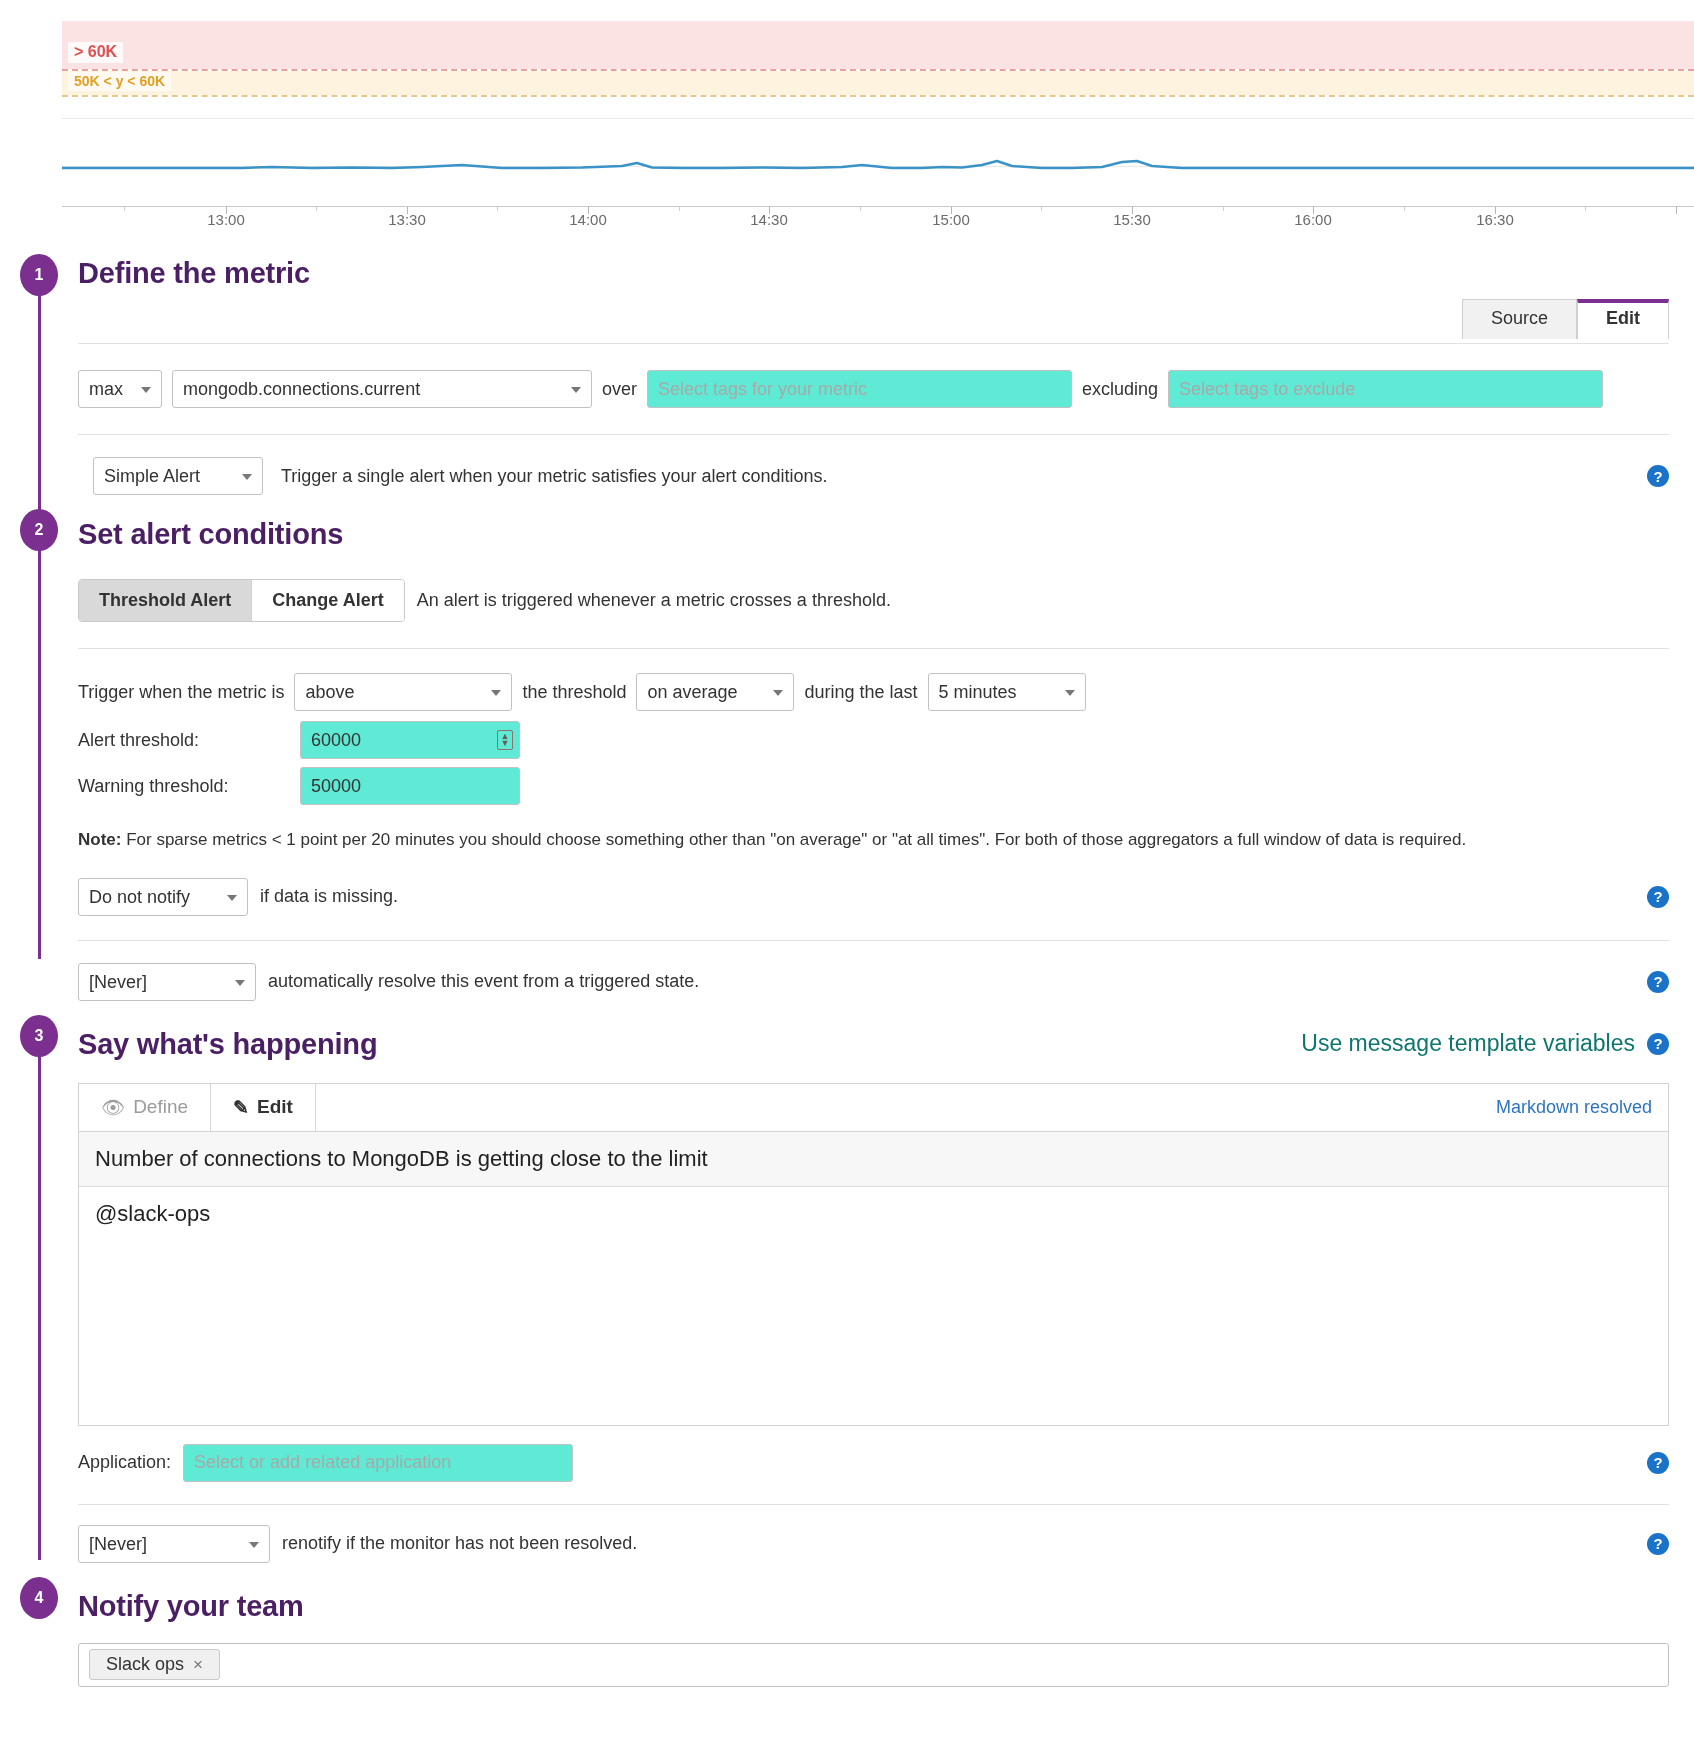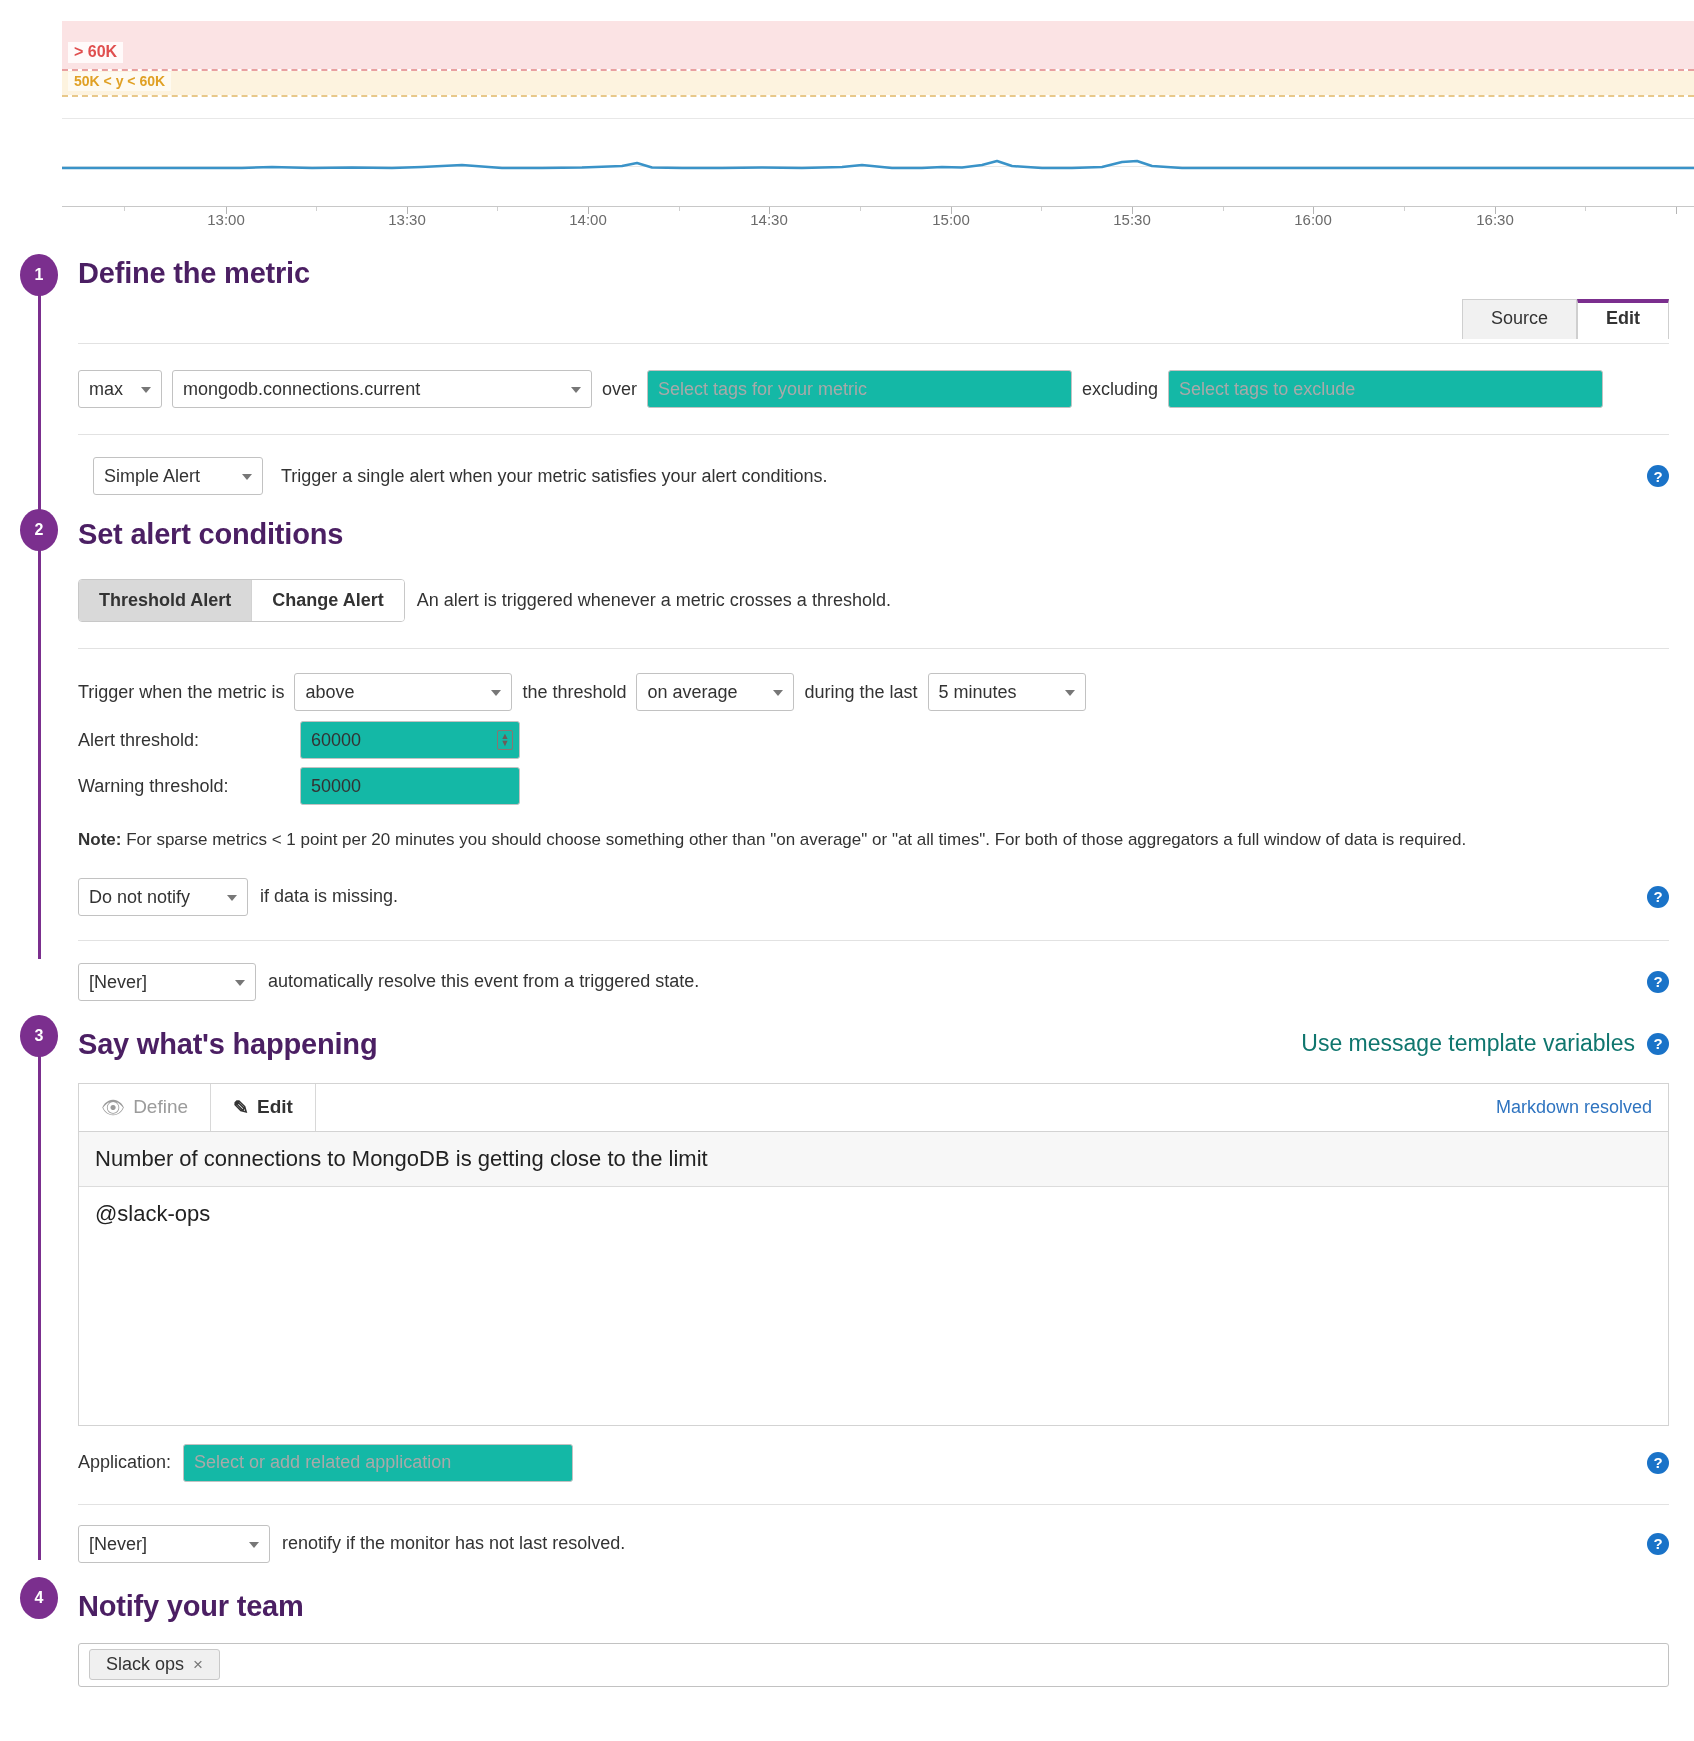--- a/index.html
+++ b/index.html
@@ -164,21 +164,21 @@
     content: "";
     position: absolute;
     right: 11px; top: 50%;
     margin-top: -2px;
     border-left: 5px solid transparent;
     border-right: 5px solid transparent;
     border-top: 6px solid #777;
     pointer-events: none;
   }
   input.ui {
-    background: #14b8a6;
+    background: #5eead4;
     border: 1px solid #c2c2c2;
     border-radius: 3px;
     font-family: "Liberation Sans", sans-serif;
     font-size: 18px;
     color: #333;
     padding: 7px 10px;
     height: 38px;
   }
   input.ui::placeholder { color: #a9a9a9; }
 
@@ -570,21 +570,21 @@
         </div>
 
         <div class="hr" style="margin-top:22px;"></div>
 
         <div class="row" style="gap:12px; margin-top:20px;">
           <span class="selwrap">
             <select class="ui" style="width:192px;">
               <option>[Never]</option>
             </select>
           </span>
-          <span class="lbl">renotify if the monitor has not last resolved.</span>
+          <span class="lbl">renotify if the monitor has not been resolved.</span>
           <span class="help-icon" style="margin-left:auto;">?</span>
         </div>
       </div>
     </section>
 
     <section class="step" style="padding-top:22px;">
       <div class="step-badge" style="top:14px;">4</div>
       <h2 class="step-title">Notify your team</h2>
 
       <div class="step-body">

